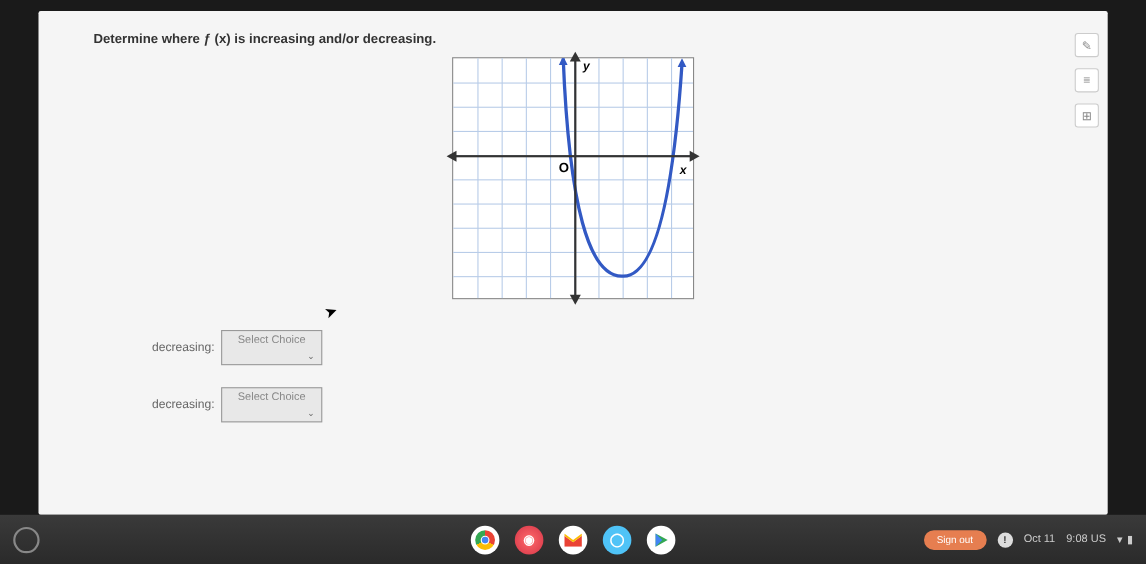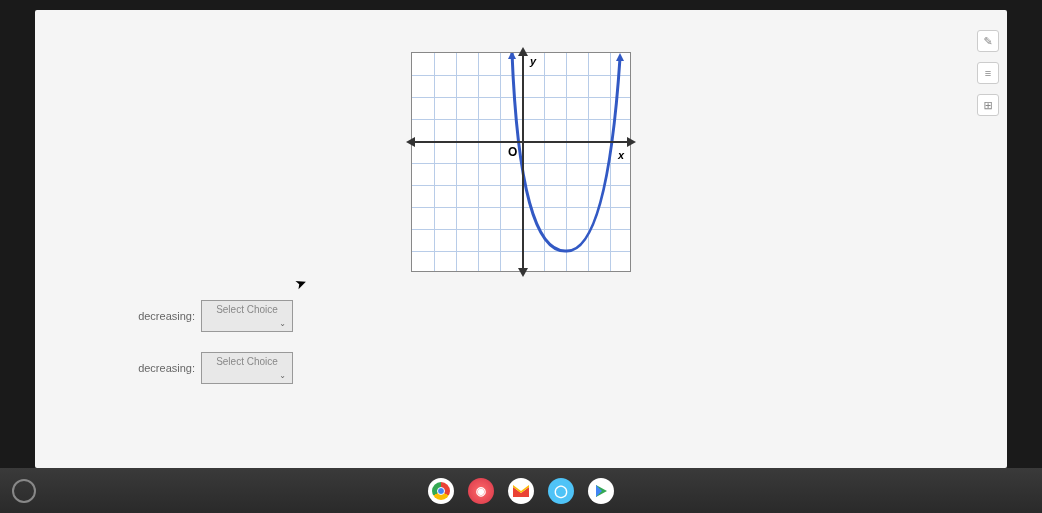--- a/index.html
+++ b/index.html
@@ -241,20 +241,21 @@
       font-weight: bold;
     }
     .tray-item { font-size: 10px; }
     .status-icons { display: flex; gap: 4px; font-size: 10px; }
   </style>
 </head>
 <body>
 
 <div class="screen">
   <div class="content">
+    <div class="question">Determine where ƒ (x) is increasing and/or decreasing.</div>
 
     <div class="graph-container">
       <div class="graph">
 
         <div class="grid-line-v" style="left:22px"></div>
         <div class="grid-line-v" style="left:44px"></div>
         <div class="grid-line-v" style="left:66px"></div>
         <div class="grid-line-v" style="left:88px"></div>
         <div class="grid-line-v" style="left:110px"></div>
         <div class="grid-line-v" style="left:132px"></div>
@@ -334,13 +335,23 @@
         </svg>
     </div>
     <div class="app-icon files">◯</div>
     <div class="app-icon play">
       <svg width="14" height="14" viewBox="0 0 14 14">
           <polygon points="2,1 13,7 2,13" fill="#34a853"></polygon>
           <polygon points="2,1 8,7 2,13" fill="#4285f4"></polygon>
         </svg>
     </div>
   </div>
+  <div class="tray">
+    <div class="signout-btn">Sign out</div>
+    <div class="info-circle">!</div>
+    <span class="tray-item">Oct 11</span>
+    <span class="tray-item">9:08 US</span>
+    <div class="status-icons">
+      <span>▾</span>
+      <span>▮</span>
+    </div>
+  </div>
 </div>
 
 </body></html>

